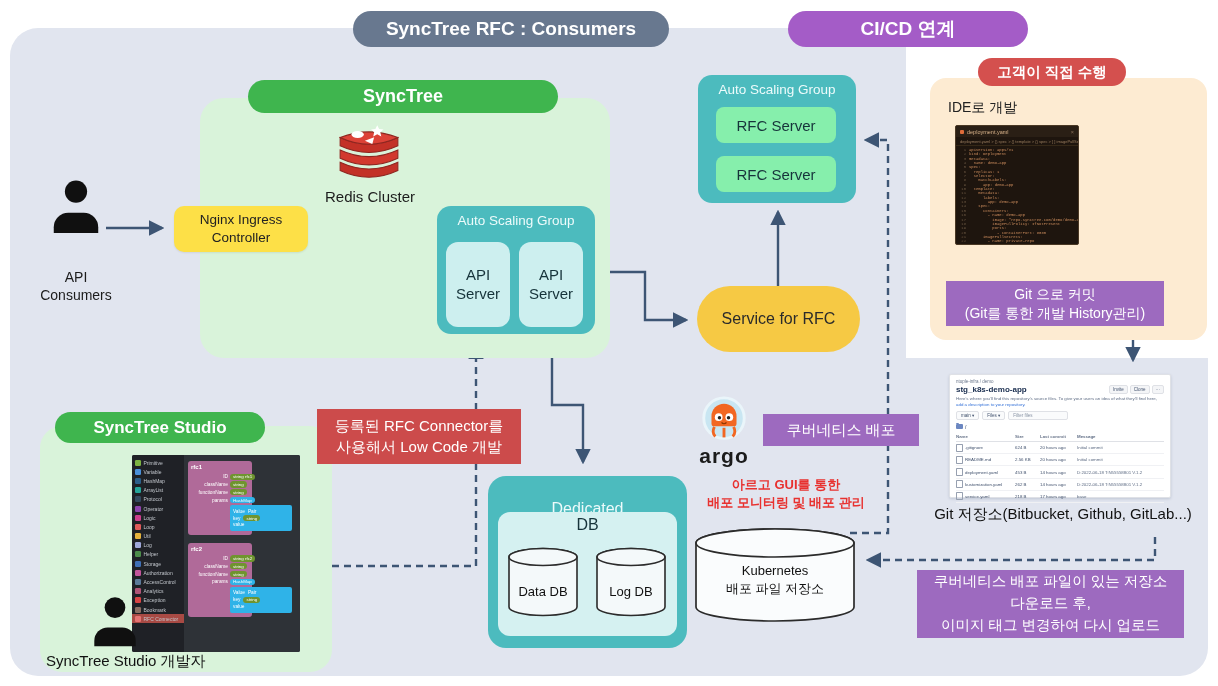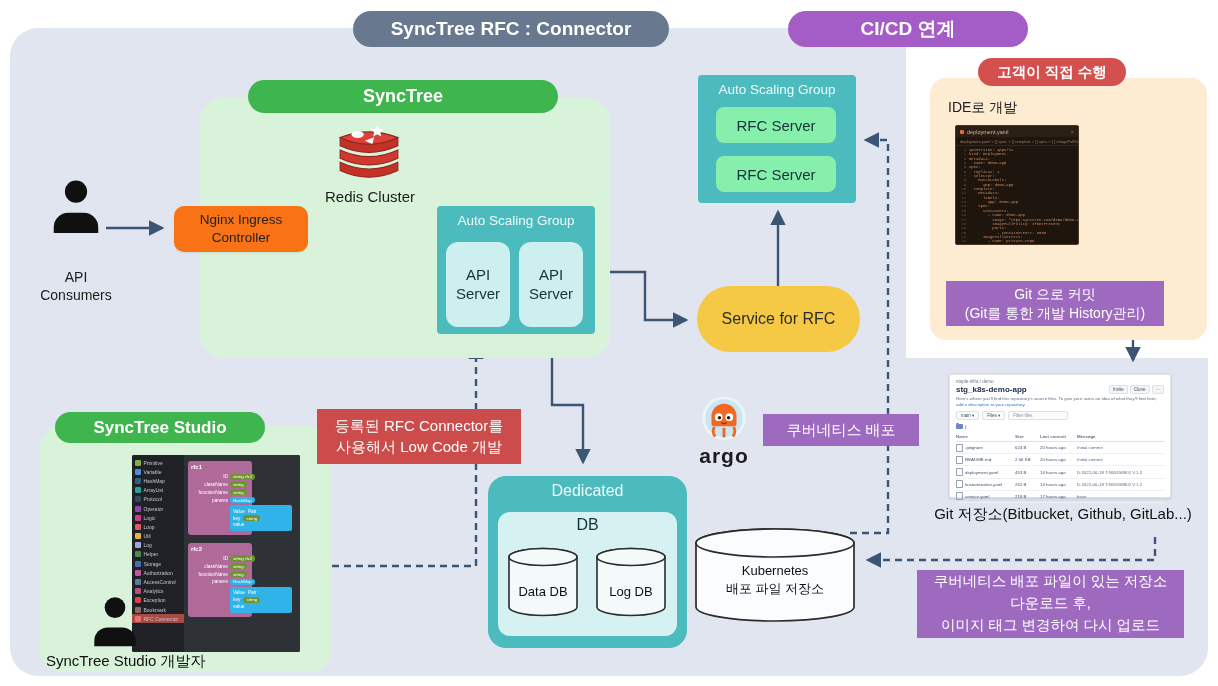--- a/index.html
+++ b/index.html
@@ -24,43 +24,43 @@
   
   .panel-green{background:#D9F3DA;border-radius:24px;}
   .synctree-box{left:200px;top:98px;width:410px;height:260px;}
   .studio-box{left:40px;top:426px;width:292px;height:246px;border-radius:22px;}
   .pill-green{display:flex;align-items:center;justify-content:center;background:#3FB54E;color:#fff;
               font-weight:bold;border-radius:17px;z-index:4;}
   .synctree-pill{left:248px;top:80px;width:310px;height:33px;font-size:18px;}
   .studio-pill{left:55px;top:412px;width:210px;height:31px;font-size:17px;}
 
   
-  .asg{background:#4CBBBE;border-radius:4px;color:#fff;}
+  .asg{background:#4CBBBE;border-radius:14px;color:#fff;}
   .asg-title{text-align:center;font-size:13.5px;color:#EDFBFB;padding-top:7px;}
   .asg1{left:437px;top:206px;width:158px;height:128px;}
   .asg1 .api-row{position:absolute;left:9px;top:36px;display:flex;gap:9px;}
   .api-box{width:64px;height:85px;background:#CDEFEF;border-radius:12px;display:flex;align-items:center;
            justify-content:center;text-align:center;color:#16333A;font-size:15px;line-height:1.25;}
   .asg2{left:698px;top:75px;width:158px;height:128px;}
   .rfc-col{position:absolute;left:18px;top:32px;display:flex;flex-direction:column;gap:13px;}
   .rfc-box{width:120px;height:36px;background:#86efac;border-radius:8px;display:flex;align-items:center;
            justify-content:center;color:#16333A;font-size:15px;}
 
   
-  .nginx{left:174px;top:206px;width:134px;height:46px;background:#f97316;border-radius:10px;
+  .nginx{left:174px;top:206px;width:134px;height:46px;background:#fde047;border-radius:10px;
          display:flex;align-items:center;justify-content:center;text-align:center;font-size:13.5px;
          line-height:1.3;color:#222;box-shadow:0 1px 2px rgba(0,0,0,.08);}
 
   
   .service-rfc{left:697px;top:286px;width:163px;height:66px;background:#F6C944;border-radius:33px;
                display:flex;align-items:center;justify-content:center;font-size:16px;color:#2b2b2b;}
 
   
   .dedicated{left:488px;top:476px;width:199px;height:172px;background:#4CBBBE;border-radius:18px;}
-  .dedicated-title{text-align:center;color:#EDFBFB;font-size:16px;padding-top:6px;}
+  .dedicated-title{text-align:center;color:#EDFBFB;font-size:16px;padding-top:24px;}
   .db-inner{position:absolute;left:10px;top:36px;width:179px;height:124px;background:#D5F1F1;border-radius:12px;}
   .db-title{text-align:center;font-size:16px;color:#16333A;padding-top:4px;}
 
   
   .cyl-label{position:absolute;width:100%;text-align:center;font-size:13px;color:#111;}
   .k8s-cyl{left:693px;top:526px;width:164px;height:98px;}
   .k8s-text{left:693px;top:562px;width:164px;text-align:center;font-size:13px;line-height:1.35;color:#111;z-index:4;}
 
   
   .redis-icon{left:336px;top:120px;width:66px;height:64px;}
@@ -186,21 +186,21 @@
       <path d="M592 272 H645 V320 H686" marker-end="url(#ah)"></path>
       <path d="M778 286 V212" marker-end="url(#ah)"></path>
       <path d="M552 333 V405 H583 V462" marker-end="url(#ah)"></path>
       <path d="M332 566 H476 V346" stroke-dasharray="7 5" marker-end="url(#ah)"></path>
       <path d="M850 533 H888 V140 H866" stroke-dasharray="7 5" marker-end="url(#ah)"></path>
       <path d="M1155 537 V560 H868" stroke-dasharray="7 5" marker-end="url(#ah)"></path>
       <path d="M1133 272 V360" marker-end="url(#ah)"></path>
     </g>
   </svg>
 
-  <div class="abs badge badge-main">SyncTree RFC : Connector</div>
+  <div class="abs badge badge-main">SyncTree RFC : Consumers</div>
   <div class="abs badge badge-cicd">CI/CD 연계</div>
 
   <div class="abs consumers-person node">
     <svg class="person-svg" viewBox="0 0 60 58" width="58" height="58">
       <circle cx="30" cy="13" r="11.5" fill="#101010"></circle>
       <path d="M7 56 v-6 a15 15 0 0 1 15 -15 h16 a15 15 0 0 1 15 15 v6 z" fill="#101010"></path>
     </svg>
   </div>
   <div class="abs consumers-label node">
     <div>API</div>
@@ -279,20 +279,24 @@
       <circle cx="21.3" cy="22.5" r="1.8" fill="#222"></circle>
         <circle cx="30.7" cy="22.5" r="1.8" fill="#222"></circle>
       <path d="M23.4 27.5 q2.6 2.6 5.2 0" stroke="#8a3500" stroke-width="1.2" fill="none"></path>
       <path d="M16 32 q-3 6 1 10" stroke="#F26722" stroke-width="3" fill="none"></path>
       <path d="M26 33 v10" stroke="#F26722" stroke-width="3"></path>
       <path d="M36 32 q3 6 -1 10" stroke="#F26722" stroke-width="3" fill="none"></path>
     </svg>
   </div>
   <div class="abs argo-word node">argo</div>
   <div class="abs purple-label deploy-badge">쿠버네티스 배포</div>
+  <div class="abs red-caption">
+    <div>아르고 GUI를 통한</div>
+      <div>배포 모니터링 및 배포 관리</div>
+  </div>
 
   <div class="abs k8s-cyl k8s-store-cyl">
     <svg viewBox="0 0 164 98" width="164" height="98">
       <path d="M3 17 a79 14 0 0 1 158 0 v64 a79 14 0 0 1 -158 0 z" fill="#FAFCFD" stroke="#2b2b2b" stroke-width="1.7"></path>
       <ellipse cx="82" cy="17" rx="79" ry="14" fill="#FAFCFD" stroke="#2b2b2b" stroke-width="1.7"></ellipse>
     </svg>
   </div>
   <div class="abs k8s-text">
     <div>Kubernetes</div>
       <div>배포 파일 저장소</div>

